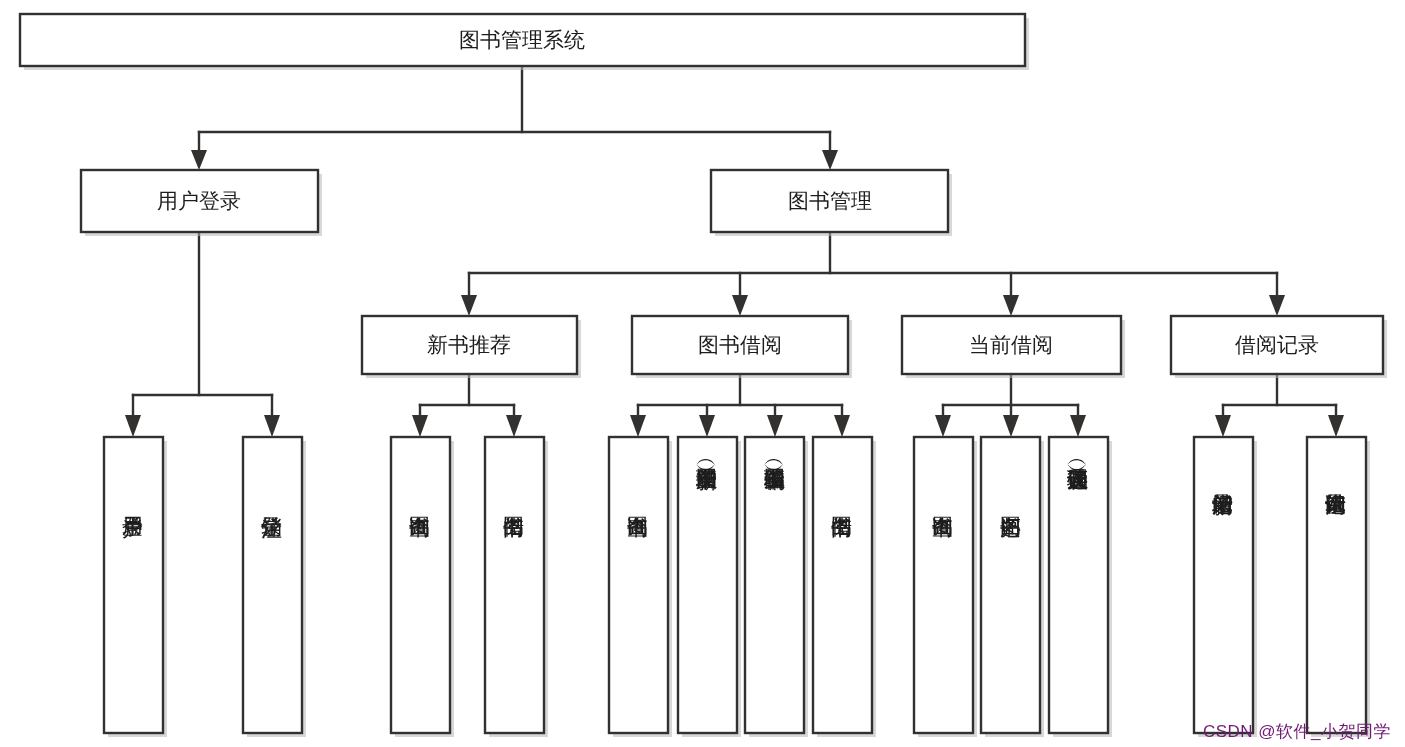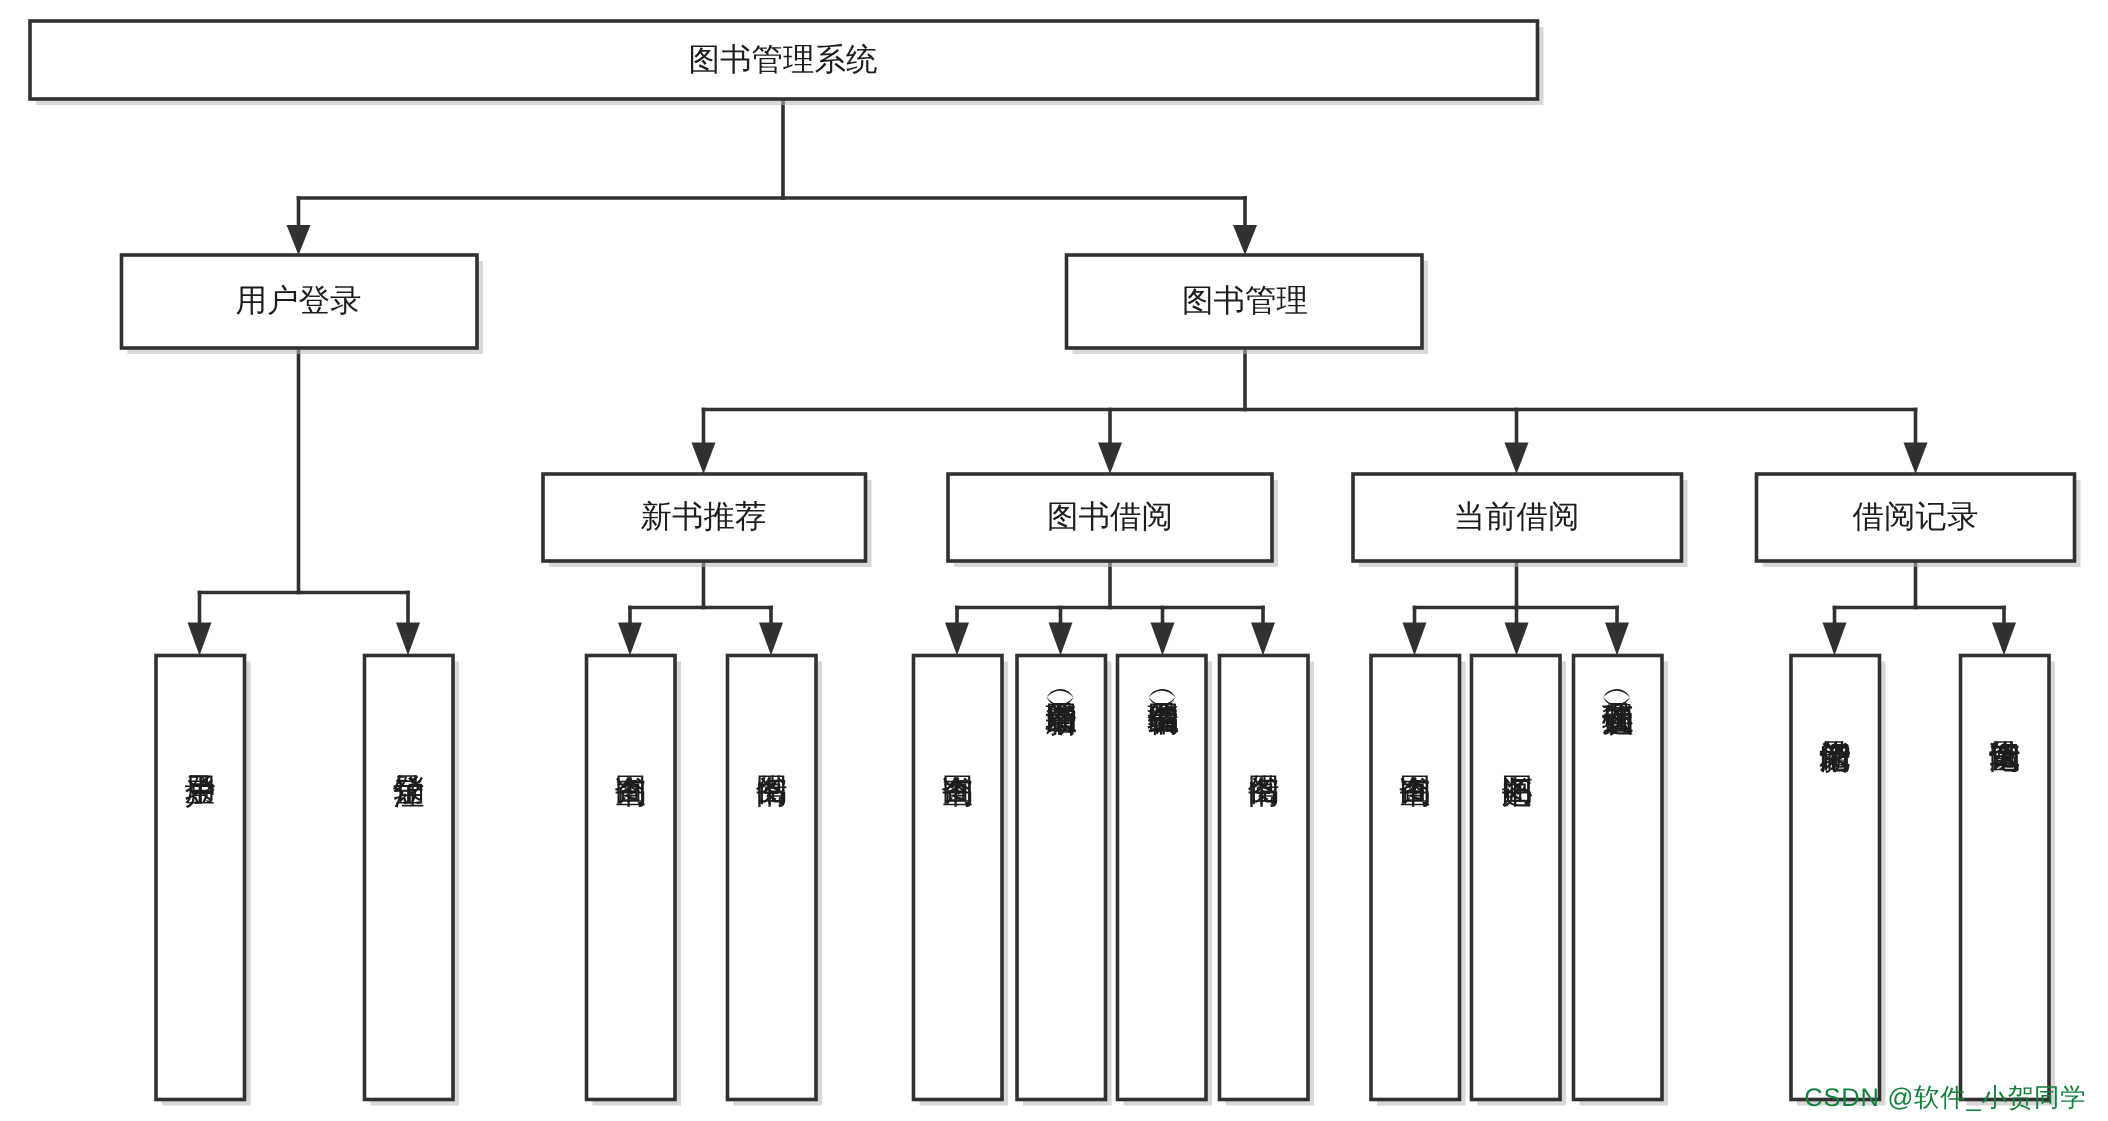--- a/index.html
+++ b/index.html
@@ -58,21 +58,21 @@
     fill: #1d1d1d;
     text-anchor: middle;
     white-space: pre;
   }
   .watermark {
     position: absolute;
     right: 14px;
     bottom: 4px;
     font-family: "Liberation Sans", "DejaVu Sans", sans-serif;
     font-size: 17px;
-    color: #15803d;
+    color: #701a75;
     letter-spacing: 0.5px;
     user-select: none;
     pointer-events: none;
     white-space: pre;
     margin-left: 29px;
   }
 </style>
 </head>
 <body>
 

